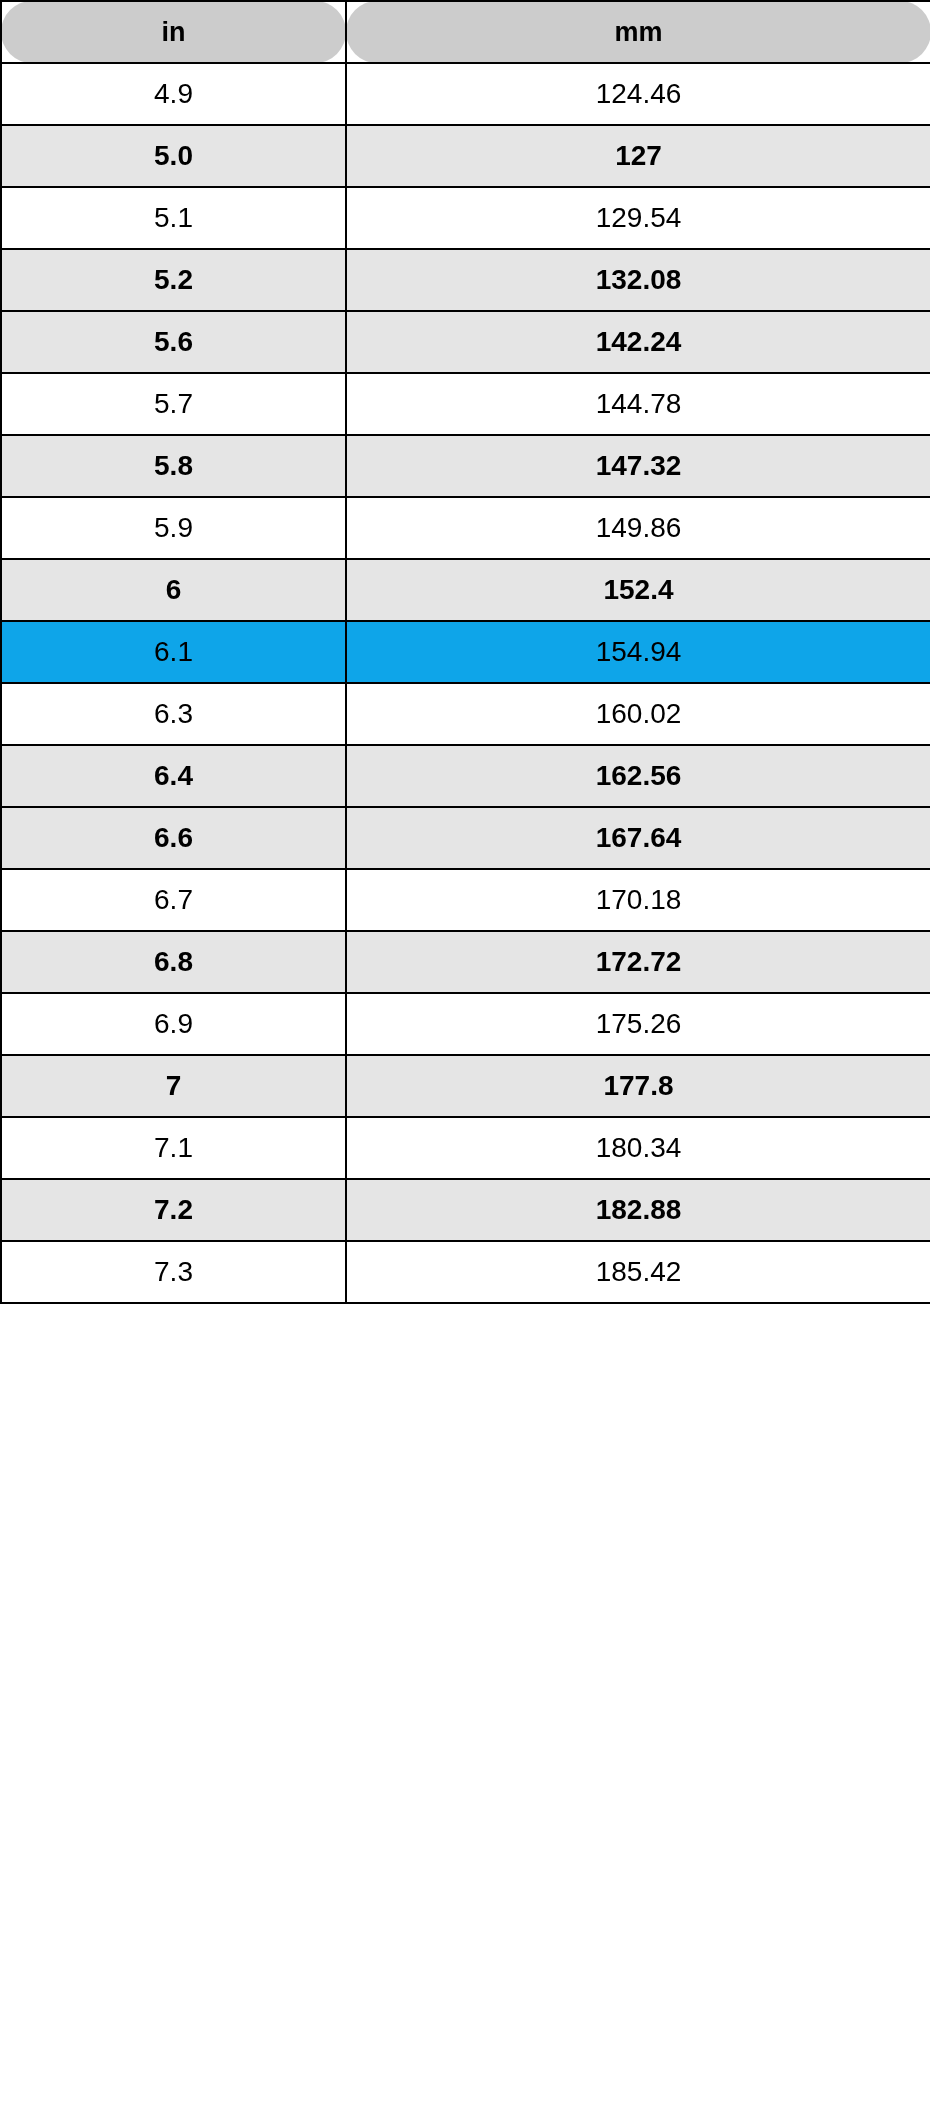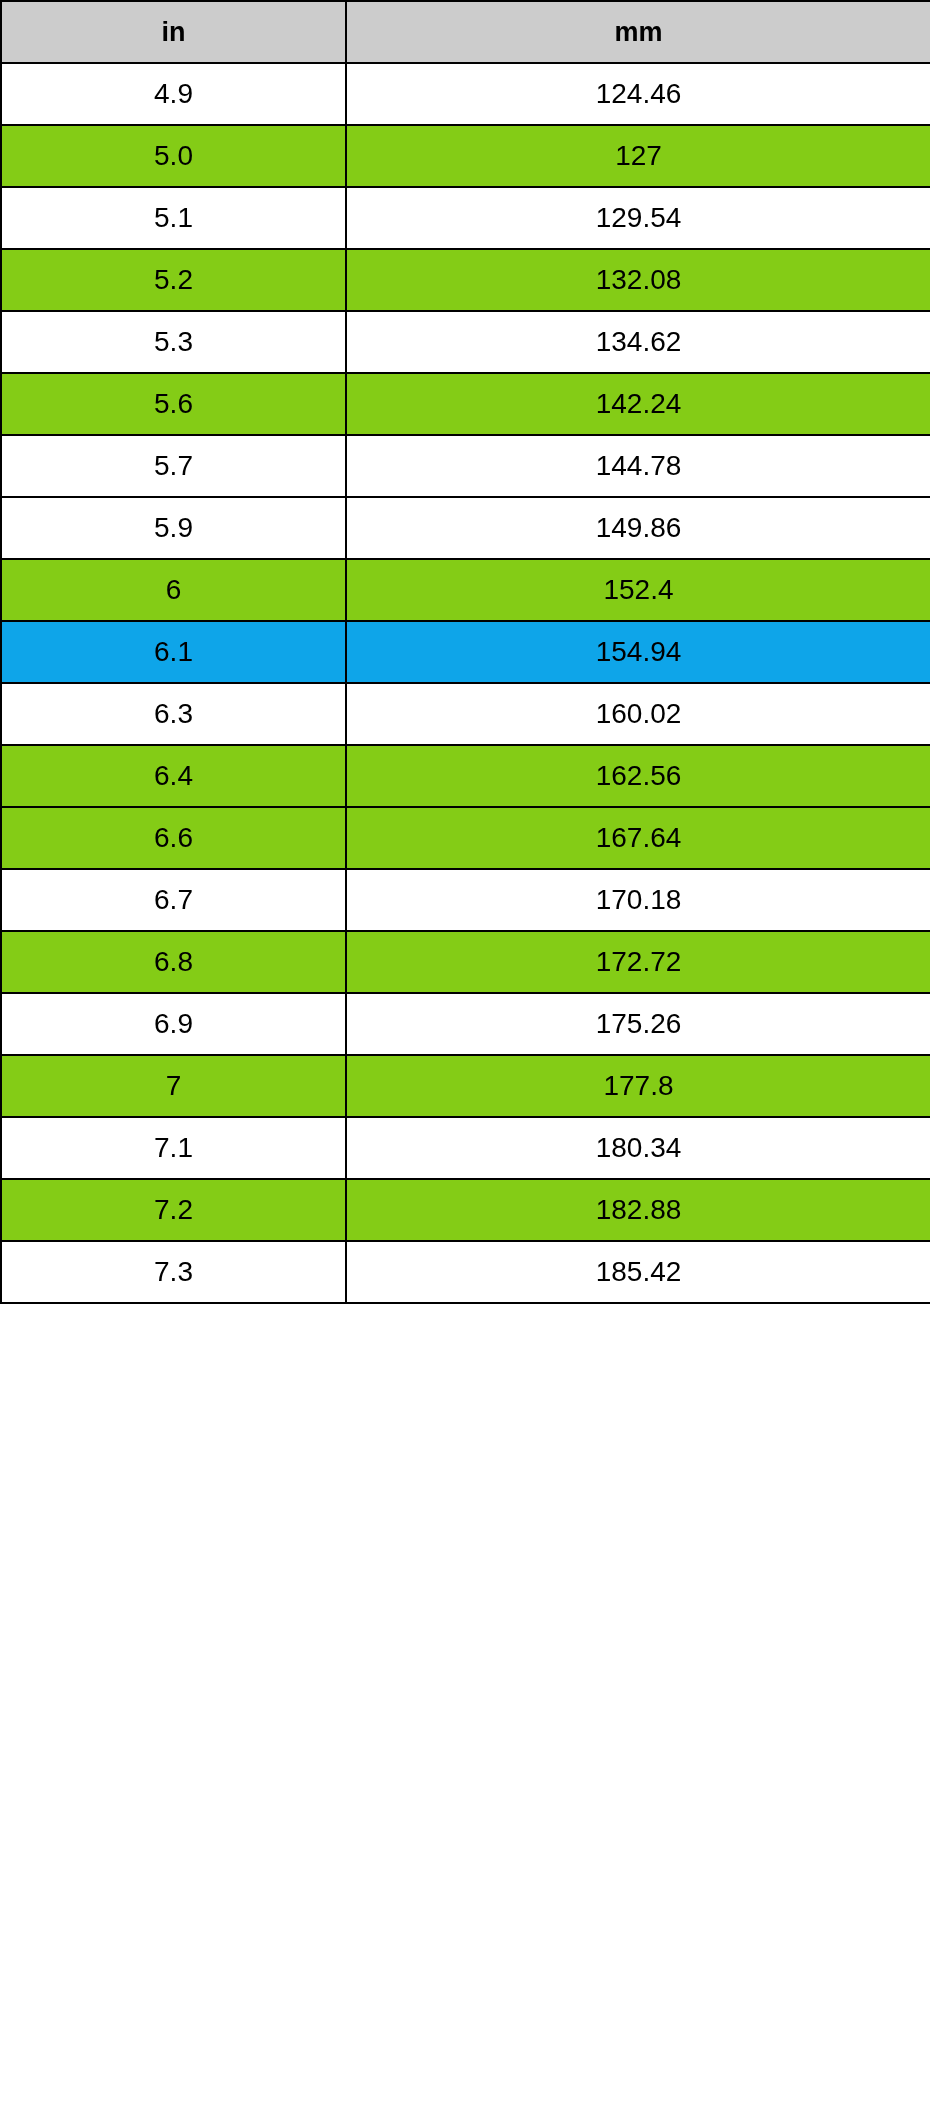--- a/index.html
+++ b/index.html
@@ -37,31 +37,32 @@
     white-space: nowrap;
   }
 
   #conversion-table thead th {
     background: #cccccc;
     font-weight: bold;
     font-size: 27px;
     height: 60px;
     line-height: 60px;
     letter-spacing: 0px;
+    border-radius: 31px;
   }
 
   #conversion-table tbody td {
     font-weight: normal;
     font-size: 28px;
     font-stretch: condensed;
   }
 
   
   #conversion-table tbody tr.row-odd  td { background: #ffffff; }
-  #conversion-table tbody tr.row-even td { background: #84cc16; }
+  #conversion-table tbody tr.row-even td { background: #e5e5e5; font-weight: bold; }
 
   
   #conversion-table tbody tr.row-highlight td { background: #0ea5e9; }
 
   
   #conversion-table {
     border: 2px solid #000000;
   }
 </style>
 </head>
@@ -89,31 +90,31 @@
         <td>127</td>
       </tr>
       <tr class="row-odd">
         <td>5.1</td>
         <td>129.54</td>
       </tr>
       <tr class="row-even">
         <td>5.2</td>
         <td>132.08</td>
       </tr>
-      <tr class="row-odd">
-        <td>5.3</td>
-        <td>134.62</td>
-      </tr>
       <tr class="row-even">
         <td>5.6</td>
         <td>142.24</td>
       </tr>
       <tr class="row-odd">
         <td>5.7</td>
         <td>144.78</td>
+      </tr>
+      <tr class="row-even">
+        <td>5.8</td>
+        <td>147.32</td>
       </tr>
       <tr class="row-odd">
         <td>5.9</td>
         <td>149.86</td>
       </tr>
       <tr class="row-even">
         <td>6</td>
         <td>152.4</td>
       </tr>
       <tr class="row-highlight">

